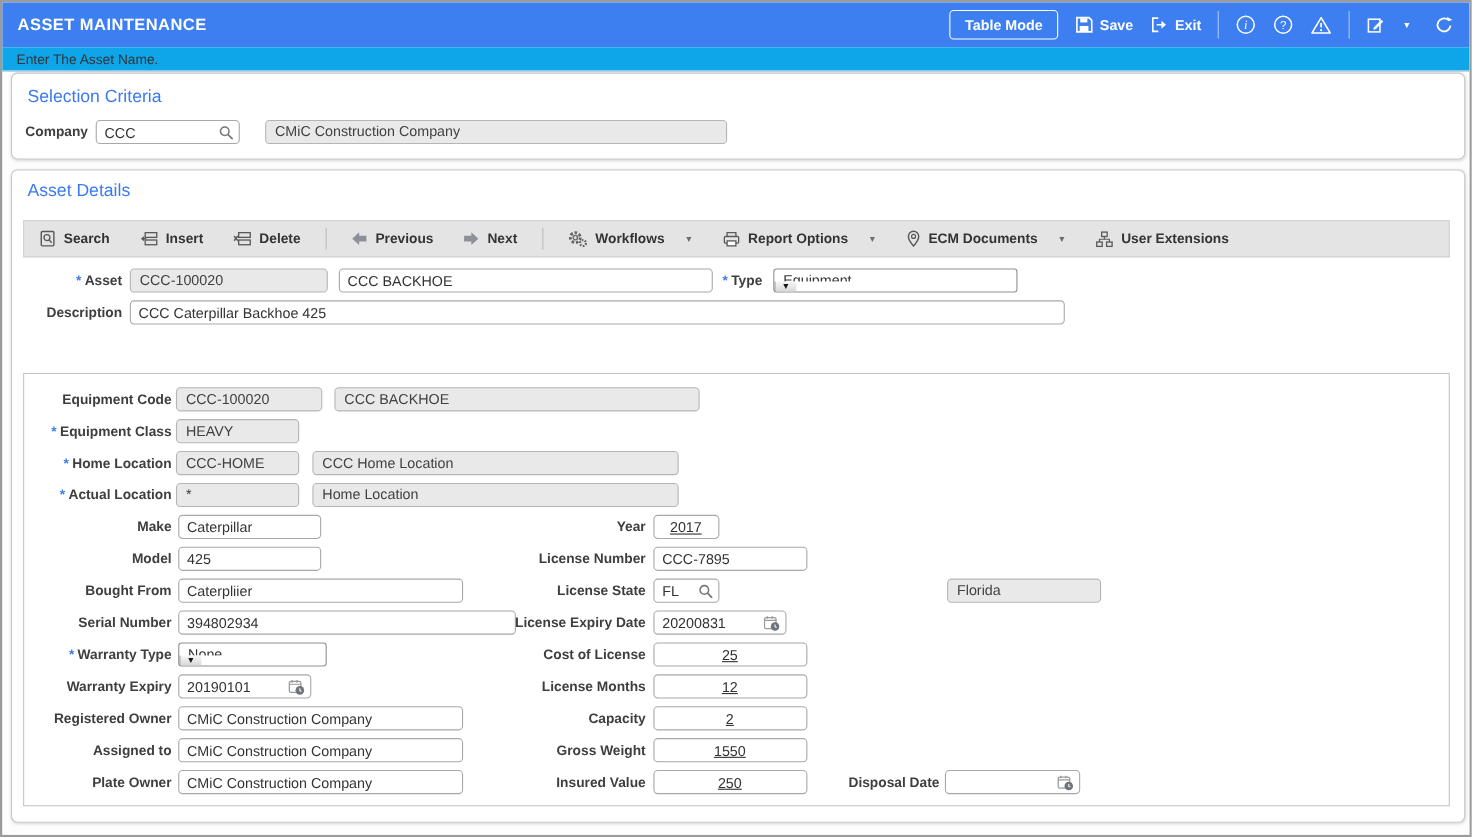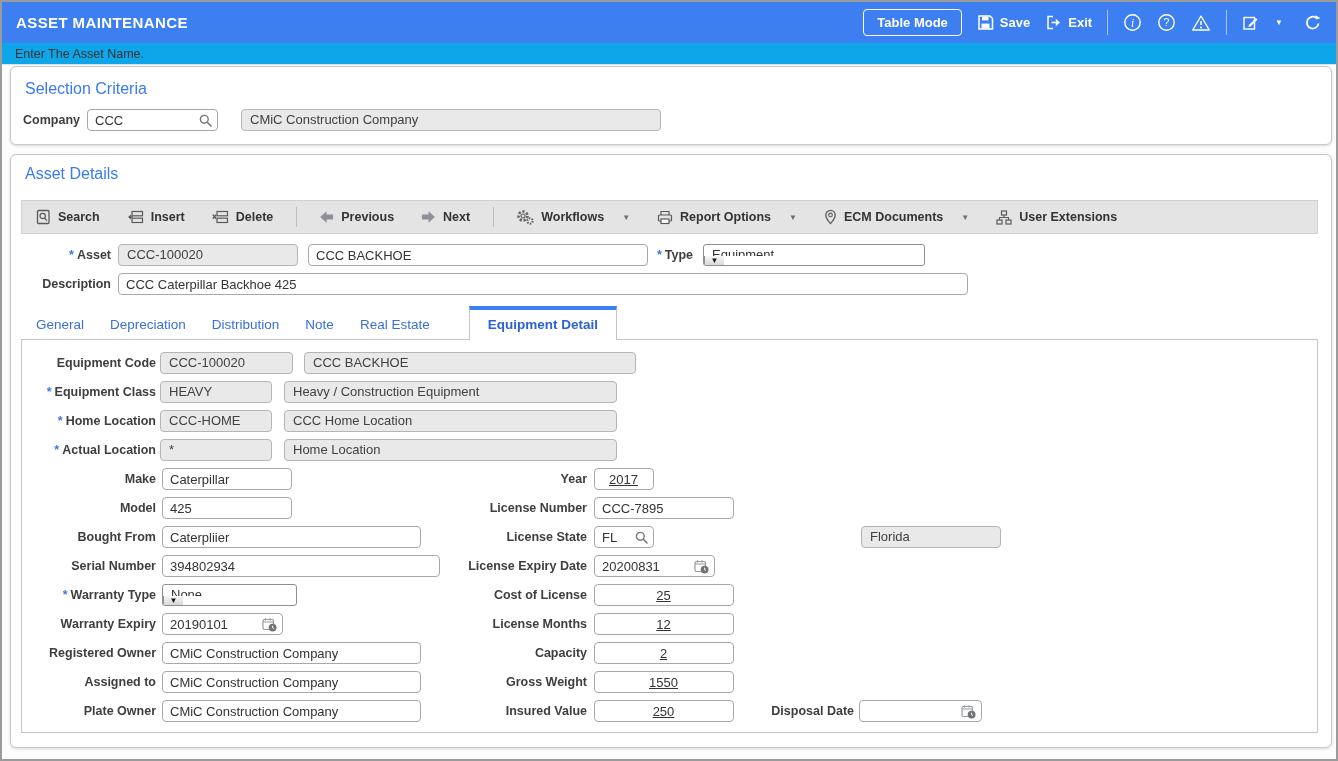--- a/index.html
+++ b/index.html
@@ -240,38 +240,29 @@
       <span class="combo-btn">▼</span>
     </div>
 
     <div class="flabel" style="left:0;top:118px;width:100px">
       <span>Description</span>
     </div>
     <span class="ibox" style="left:107px;top:118px;width:850px">
       <input value="CCC Caterpillar Backhoe 425" style="">
     </span>
 
-    <div class="tabs">
-      <div class="tab">General</div>
-      <div class="tab">Depreciation</div>
-      <div class="tab">Distribution</div>
-      <div class="tab">Note</div>
-      <div class="tab">Real Estate</div>
-      <div class="tab-active">Equipment Detail</div>
-    </div>
 
     <div class="cbox">
 
       <div class="flabel" style="left:18px;top:12px;width:116px"><span>Equipment Code</span></div>
       <div class="ro" style="left:138px;top:12px;width:133px">CCC-100020</div>
       <div class="ro" style="left:282px;top:12px;width:332px">CCC BACKHOE</div>
 
       <div class="flabel" style="left:18px;top:41px;width:116px"><span class="req">*</span><span>Equipment Class</span></div>
       <div class="ro" style="left:138px;top:41px;width:112px">HEAVY</div>
-      <div class="ro" style="left:262px;top:41px;width:333px">Heavy / Construction Equipment</div>
 
       <div class="flabel" style="left:18px;top:70px;width:116px"><span class="req">*</span><span>Home Location</span></div>
       <div class="ro" style="left:138px;top:70px;width:112px">CCC-HOME</div>
       <div class="ro" style="left:262px;top:70px;width:333px">CCC Home Location</div>
 
       <div class="flabel" style="left:18px;top:99px;width:116px"><span class="req">*</span><span>Actual Location</span></div>
       <div class="ro" style="left:138px;top:99px;width:112px">*</div>
       <div class="ro" style="left:262px;top:99px;width:333px">Home Location</div>
 
       <div class="flabel" style="left:18px;top:128px;width:116px"><span>Make</span></div>
@@ -300,21 +291,21 @@
       <span class="ibox" style="left:572px;top:186px;width:60px">
         <input value="FL" style="">
         <svg class="tailicon" width="13" height="13" viewBox="0 0 13 13">
             <circle cx="5.3" cy="5.3" r="3.9" fill="none" stroke="#777" stroke-width="1.4"></circle>
             <line x1="8.3" y1="8.3" x2="12" y2="12" stroke="#777" stroke-width="1.6" stroke-linecap="round"></line>
           </svg>
       </span>
       <div class="ro" style="left:839px;top:186px;width:140px">Florida</div>
 
       <div class="flabel" style="left:18px;top:215px;width:116px"><span>Serial Number</span></div>
-      <span class="ibox" style="left:140px;top:215px;width:278px">
+      <span class="ibox" style="left:140px;top:215px;width:307px">
           <input value="394802934" style="">
         </span>
       <div class="flabel" style="left:420px;top:215px;width:145px"><span>License Expiry Date</span></div>
       <span class="ibox" style="left:572px;top:215px;width:121px">
         <input value="20200831" style="">
         <svg class="tailicon" width="15" height="15" viewBox="0 0 15 15">
             <rect x="1" y="2.5" width="10.5" height="10" rx="1.5" fill="#fff" stroke="#9a9a9a" stroke-width="1.2"></rect>
             <line x1="3.5" y1="1.2" x2="3.5" y2="3.6" stroke="#9a9a9a" stroke-width="1.2"></line>
             <line x1="8" y1="1.2" x2="8" y2="3.6" stroke="#9a9a9a" stroke-width="1.2"></line>
             <line x1="1" y1="5" x2="11.5" y2="5" stroke="#9a9a9a" stroke-width="1"></line>

